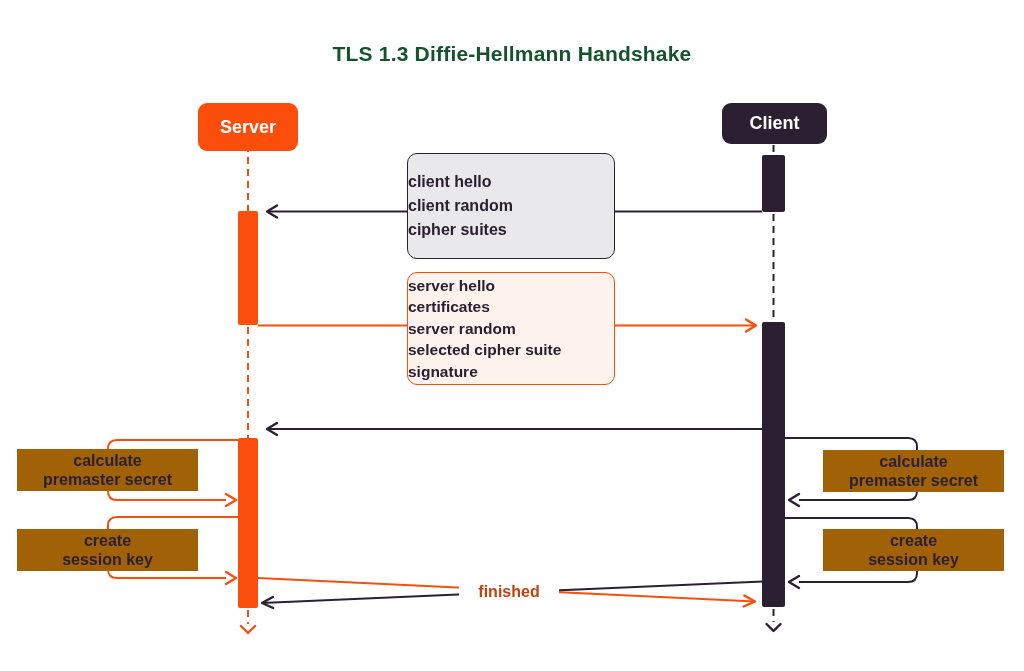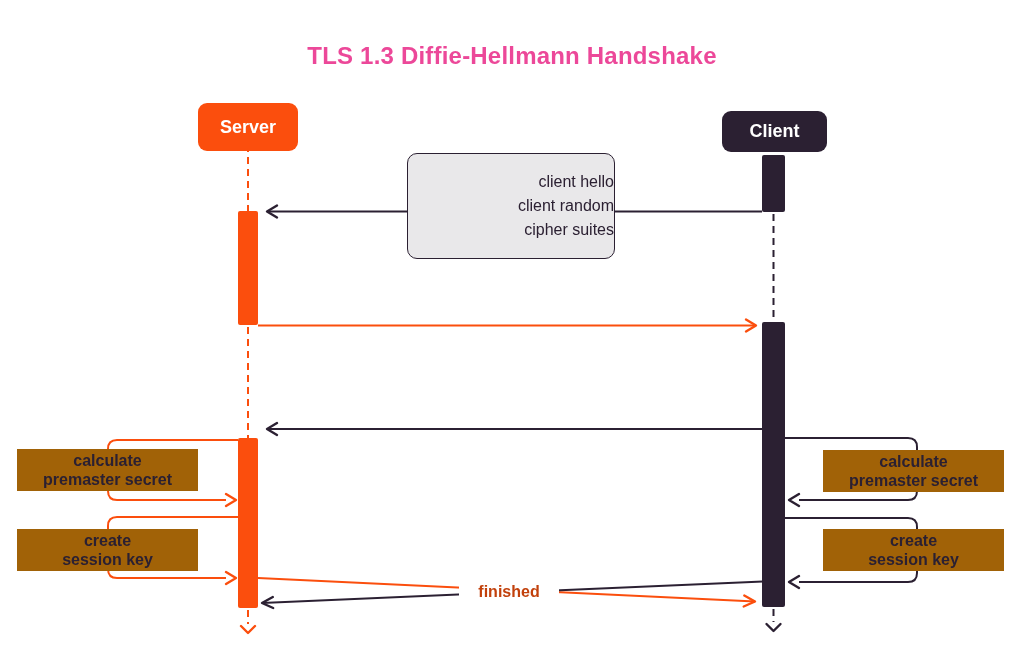--- a/index.html
+++ b/index.html
@@ -2,32 +2,32 @@
 <html><head>
 <meta charset="utf-8">
 <style>
   html,body{margin:0;padding:0;background:#ffffff;}
   .canvas{
     position:relative;width:1024px;height:671px;background:#ffffff;
     font-family:"Liberation Sans",sans-serif;color:#2b2032;overflow:hidden;
   }
   .title{
     position:absolute;top:42px;left:0;width:100%;text-align:center;
-    font-size:24px;font-weight:700;letter-spacing:.2px;color:#ec4899;
+    font-size:21px;font-weight:700;letter-spacing:.2px;color:#14532d;
   }
   svg.layer{position:absolute;left:0;top:0;}
   .actor{
     position:absolute;display:flex;align-items:center;justify-content:center;
     color:#ffffff;font-weight:700;font-size:18px;border-radius:9px;
   }
   .actor.server{left:198px;top:103px;width:100px;height:48px;background:#fb4e0d;}
-  .actor.client{left:722px;top:111px;width:105px;height:41px;background:#2b2032;}
+  .actor.client{left:722px;top:103px;width:105px;height:41px;background:#2b2032;}
   .msg{
     position:absolute;display:flex;flex-direction:column;justify-content:center;
-    align-items:flex-end;text-align:center;font-weight:400;border-radius:10px;color:#2b2032;
+    align-items:flex-start;text-align:center;font-weight:700;border-radius:10px;color:#2b2032;
   }
   .msg.gray{background:#e9e8ea;border:1.5px solid #2b2032;}
   .msg.peach{background:#fdf2ec;border:1.5px solid #fb4e0d;}
   .msg1{left:407px;top:153px;width:206px;height:104px;font-size:16px;line-height:24px;}
   .msg2{left:407px;top:272px;width:206px;height:111px;font-size:15.5px;line-height:21.5px;}
   .msg3{left:407px;top:398px;width:206px;height:69px;font-size:16px;line-height:23px;}
   .sidelabel{
     position:absolute;background:#a16207;text-align:center;font-weight:700;
     font-size:16px;line-height:19px;color:#2b2032;padding:2px 0;
   }
@@ -121,20 +121,27 @@
   </div>
   <div class="actor client">
     <span>Client</span>
   </div>
 
   <div class="msg gray msg1">
     <div>client hello</div>
     <div>client random</div>
     <div>cipher suites</div>
   </div>
+  <div class="msg peach msg2">
+    <div>server hello</div>
+    <div>certificates</div>
+    <div>server random</div>
+    <div>selected cipher suite</div>
+    <div>signature</div>
+  </div>
 
   <div class="sidelabel lbl-server-calc">
     <div>calculate</div>
     <div>premaster secret</div>
   </div>
   <div class="sidelabel lbl-server-create">
     <div>create</div>
     <div>session key</div>
   </div>
   <div class="sidelabel lbl-client-calc">

